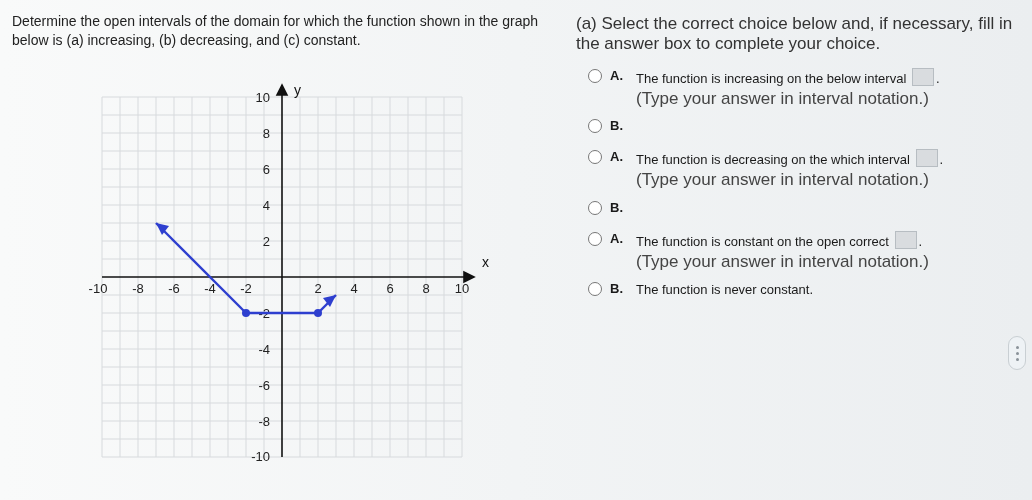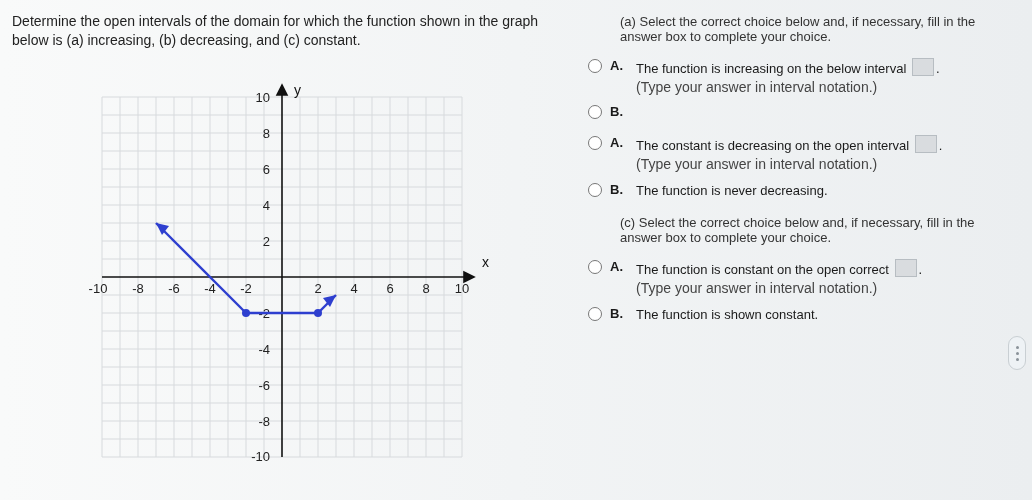--- a/index.html
+++ b/index.html
@@ -40,21 +40,21 @@
     color: #222;
   }
   .graph-wrap {
     flex: 1;
     display: flex;
     justify-content: center;
     align-items: center;
     padding-left: 20px;
   }
   svg.graph { display:block; }
-  .part-prompt { font-size: 13px; color: #333; margin-bottom: 4px; margin-left: 44px; }
+  .part-prompt { font-size: 17px; color: #333; margin-bottom: 4px; }
   .choices { display: flex; flex-direction: column; gap: 8px; margin-bottom: 6px; }
   .choice-row {
     display: flex;
     align-items: flex-start;
     gap: 8px;
     padding-left: 12px;
   }
   .radio {
     flex: 0 0 14px;
     width: 14px;
@@ -74,21 +74,21 @@
     display: inline-block;
     width: 22px;
     height: 18px;
     background: #d9dcdf;
     border: 1px solid #b7bdc2;
     vertical-align: text-bottom;
     margin: 0 2px;
     cursor: text;
   }
   .hint {
-    font-size: 14px;
+    font-size: 17px;
     color: #444;
   }
   .dots-handle {
     position: absolute;
     right: 6px;
     bottom: 130px;
     width: 18px;
     height: 34px;
     border: 1px solid #c9cfd3;
     border-radius: 10px;
@@ -229,47 +229,45 @@
         <div class="radio"></div>
         <div class="choice-letter">B.</div>
       </div>
     </div>
 
     <div class="choices">
       <div class="choice-row">
         <div class="radio"></div>
         <div class="choice-letter">A.</div>
         <div class="choice-body">
-          <span>The constant is decreasing on the open interval</span>
+          <span>The function is decreasing on the which interval</span>
           <span class="ans-box"></span>.<br>
           <span class="hint">(Type your answer in interval notation.)</span>
         </div>
       </div>
       <div class="choice-row">
         <div class="radio"></div>
         <div class="choice-letter">B.</div>
-        <div class="choice-body">The function is never decreasing.</div>
-      </div>
-    </div>
-
-    <div class="part-prompt">(c) Select the correct choice below and, if necessary, fill in the answer box to complete your choice.</div>
+      </div>
+    </div>
+
     <div class="choices">
       <div class="choice-row">
         <div class="radio"></div>
         <div class="choice-letter">A.</div>
         <div class="choice-body">
           <span>The function is constant on the open correct</span>
           <span class="ans-box"></span>.<br>
           <span class="hint">(Type your answer in interval notation.)</span>
         </div>
       </div>
       <div class="choice-row">
         <div class="radio"></div>
         <div class="choice-letter">B.</div>
-        <div class="choice-body">The function is shown constant.</div>
+        <div class="choice-body">The function is never constant.</div>
       </div>
     </div>
   </div>
 </div>
 
 <div class="dots-handle">
   <span></span>
     <span></span>
     <span></span>
 </div>

